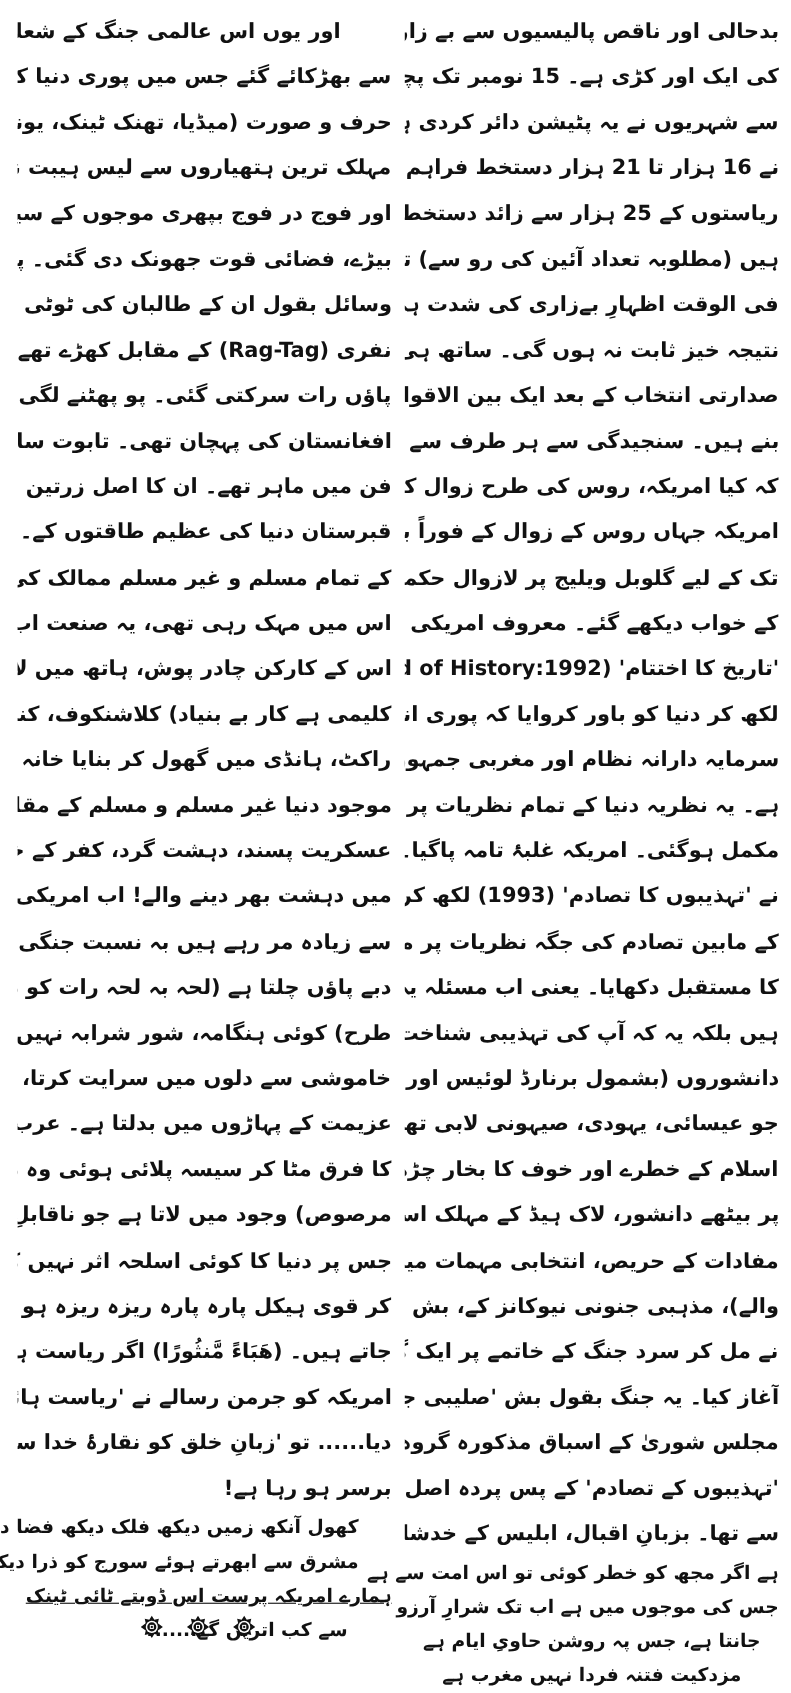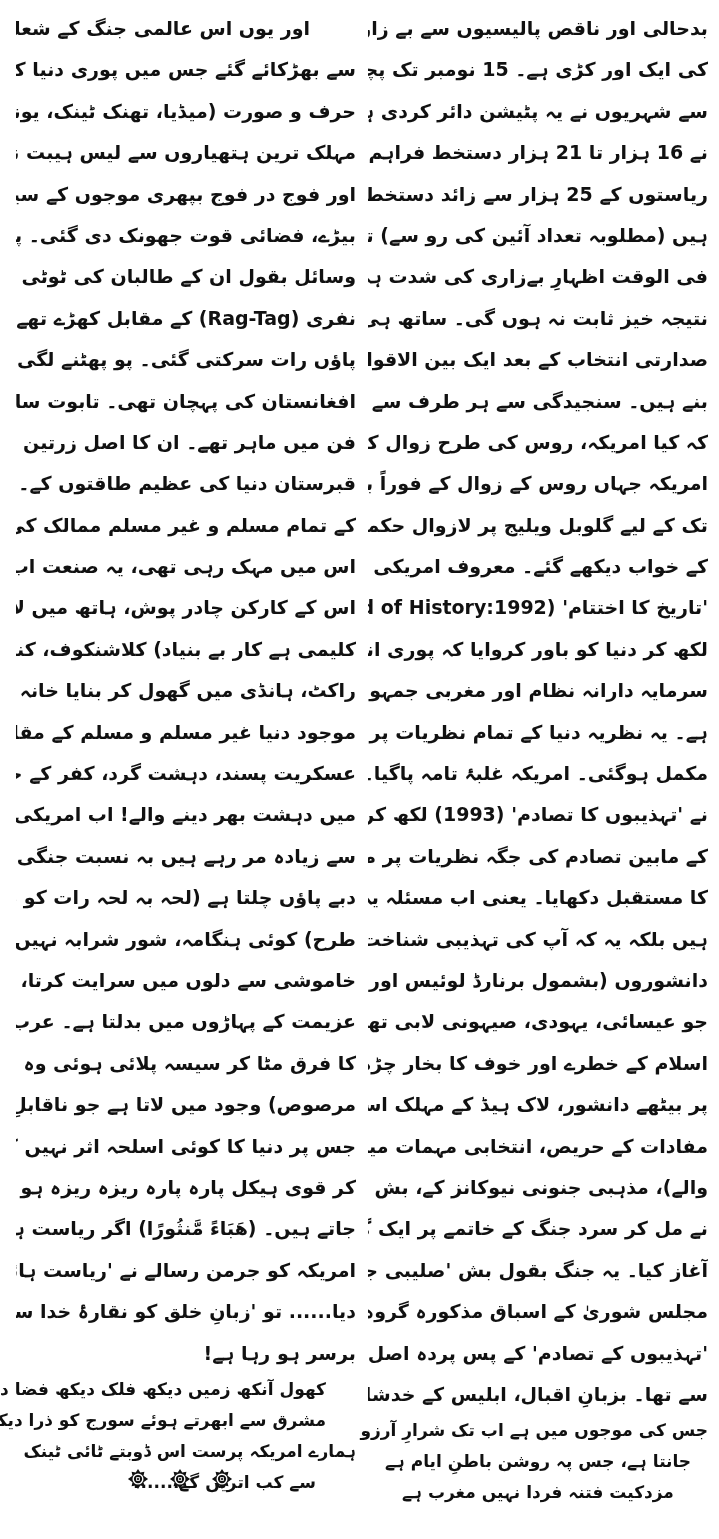--- a/index.html
+++ b/index.html
@@ -26,21 +26,21 @@
       font-family: "DejaVu Sans", sans-serif;
       font-size:17px;
       font-weight:bold;
       line-height:31px;
       height:31px;
       white-space:nowrap;
       text-align:center;
       unicode-bidi:plaintext;
     }
     .col-left .verse { text-align:right; padding-right:30px; }
-    .col-left .verse.v3 { padding-right:0; }
+    .col-left .verse.v3 { padding-right:0;text-decoration:underline; }
     .col-left .verse.v4 { padding-right:40px; }
     .ornaments {
       position:absolute; left:0; width:360px; top:1468px;
       text-align:center; direction:ltr;
     }
     .orn { display:inline-block; width:22px; height:22px; margin:0 8px; vertical-align:middle; }
   </style>
 </head>
 <body>
 
@@ -75,22 +75,23 @@
     <div class="line">اسلام کے خطرے اور خوف کا بخار چڑھایا۔ تھنک ٹینکوں</div>
     <div class="line">پر بیٹھے دانشور، لاک ہیڈ کے مہلک اسلحے کے تاجر (مالی</div>
     <div class="line">مفادات کے حریص، انتخابی مہمات میں پیسہ لگانے</div>
     <div class="line">والے)، مذہبی جنونی نیوکانز کے، بش نما سیاسی رہنماؤں</div>
     <div class="line">نے مل کر سرد جنگ کے خاتمے پر ایک گرما گرم جنگ کا</div>
     <div class="line">آغاز کیا۔ یہ جنگ بقول بش 'صلیبی جنگ' تھی۔ ابلیس کی</div>
     <div class="line">مجلس شوریٰ کے اسباق مذکورہ گروہ کو ازبر تھے۔</div>
     <div class="line">'تہذیبوں کے تصادم' کے پس پردہ اصل تصادم تو اسلام</div>
     <div class="line">سے تھا۔ بزبانِ اقبال، ابلیس کے خدشات کے پیشِ نظر:</div>
     <div>
+      <div class="verse">ہے اگر مجھ کو خطر کوئی تو اس امت سے ہے</div>
       <div class="verse">جس کی موجوں میں ہے اب تک شرارِ آرزو</div>
-      <div class="verse">جانتا ہے، جس پہ روشن باطنِ ایام ہے</div>
+      <div class="verse">جانتا ہے، جس پہ روشن حاویِ ایام ہے</div>
       <div class="verse">مزدکیت فتنہ فردا نہیں مغرب ہے</div>
     </div>
   </div>
 
   <div class="col col-left">
     <div class="line first-indent">اور یوں اس عالمی جنگ کے شعلے اس گھن گرج</div>
     <div class="line">سے بھڑکائے گئے جس میں پوری دنیا کی عقل و دانش،</div>
     <div class="line">حرف و صورت (میڈیا، تھنک ٹینک، یونیورسٹیاں)</div>
     <div class="line">مہلک ترین ہتھیاروں سے لیس ہیبت ناک جنگی مشینری</div>
     <div class="line">اور فوج در فوج بپھری موجوں کے سینے چیرتے بحری</div>

